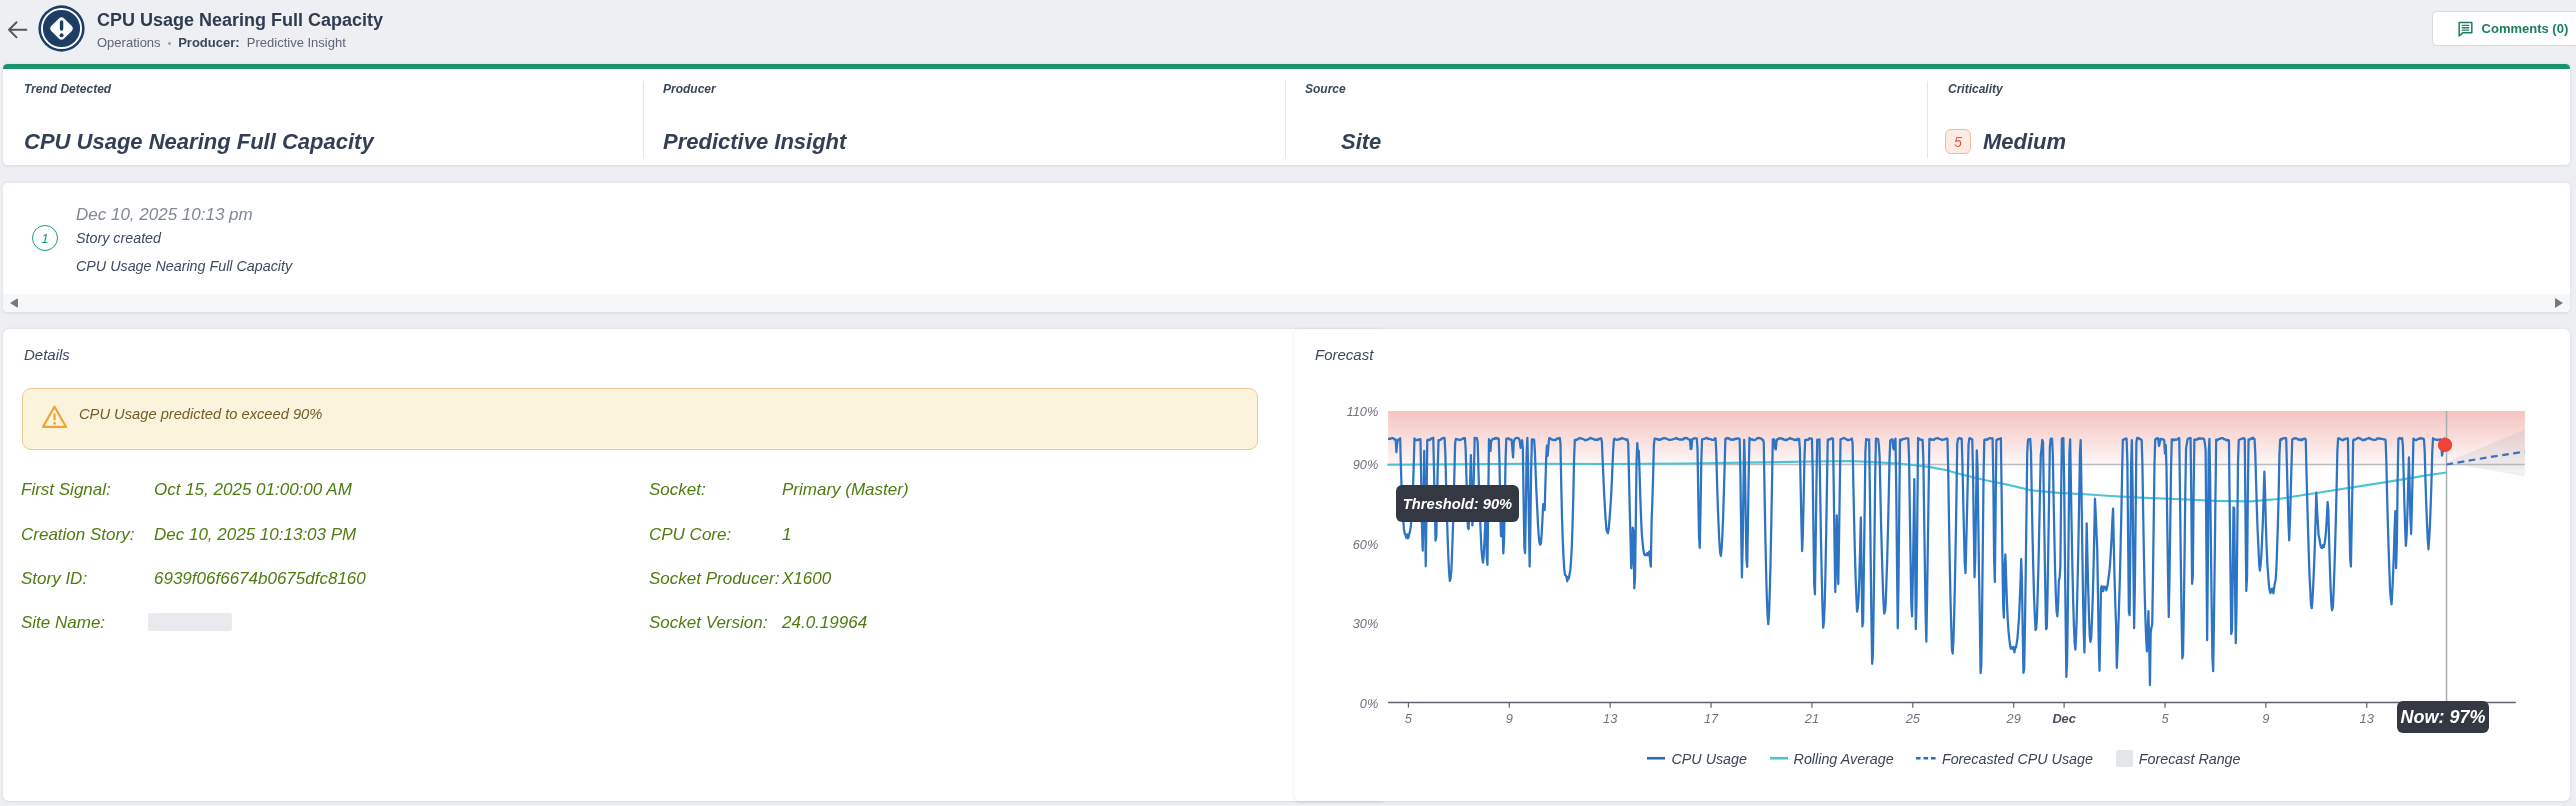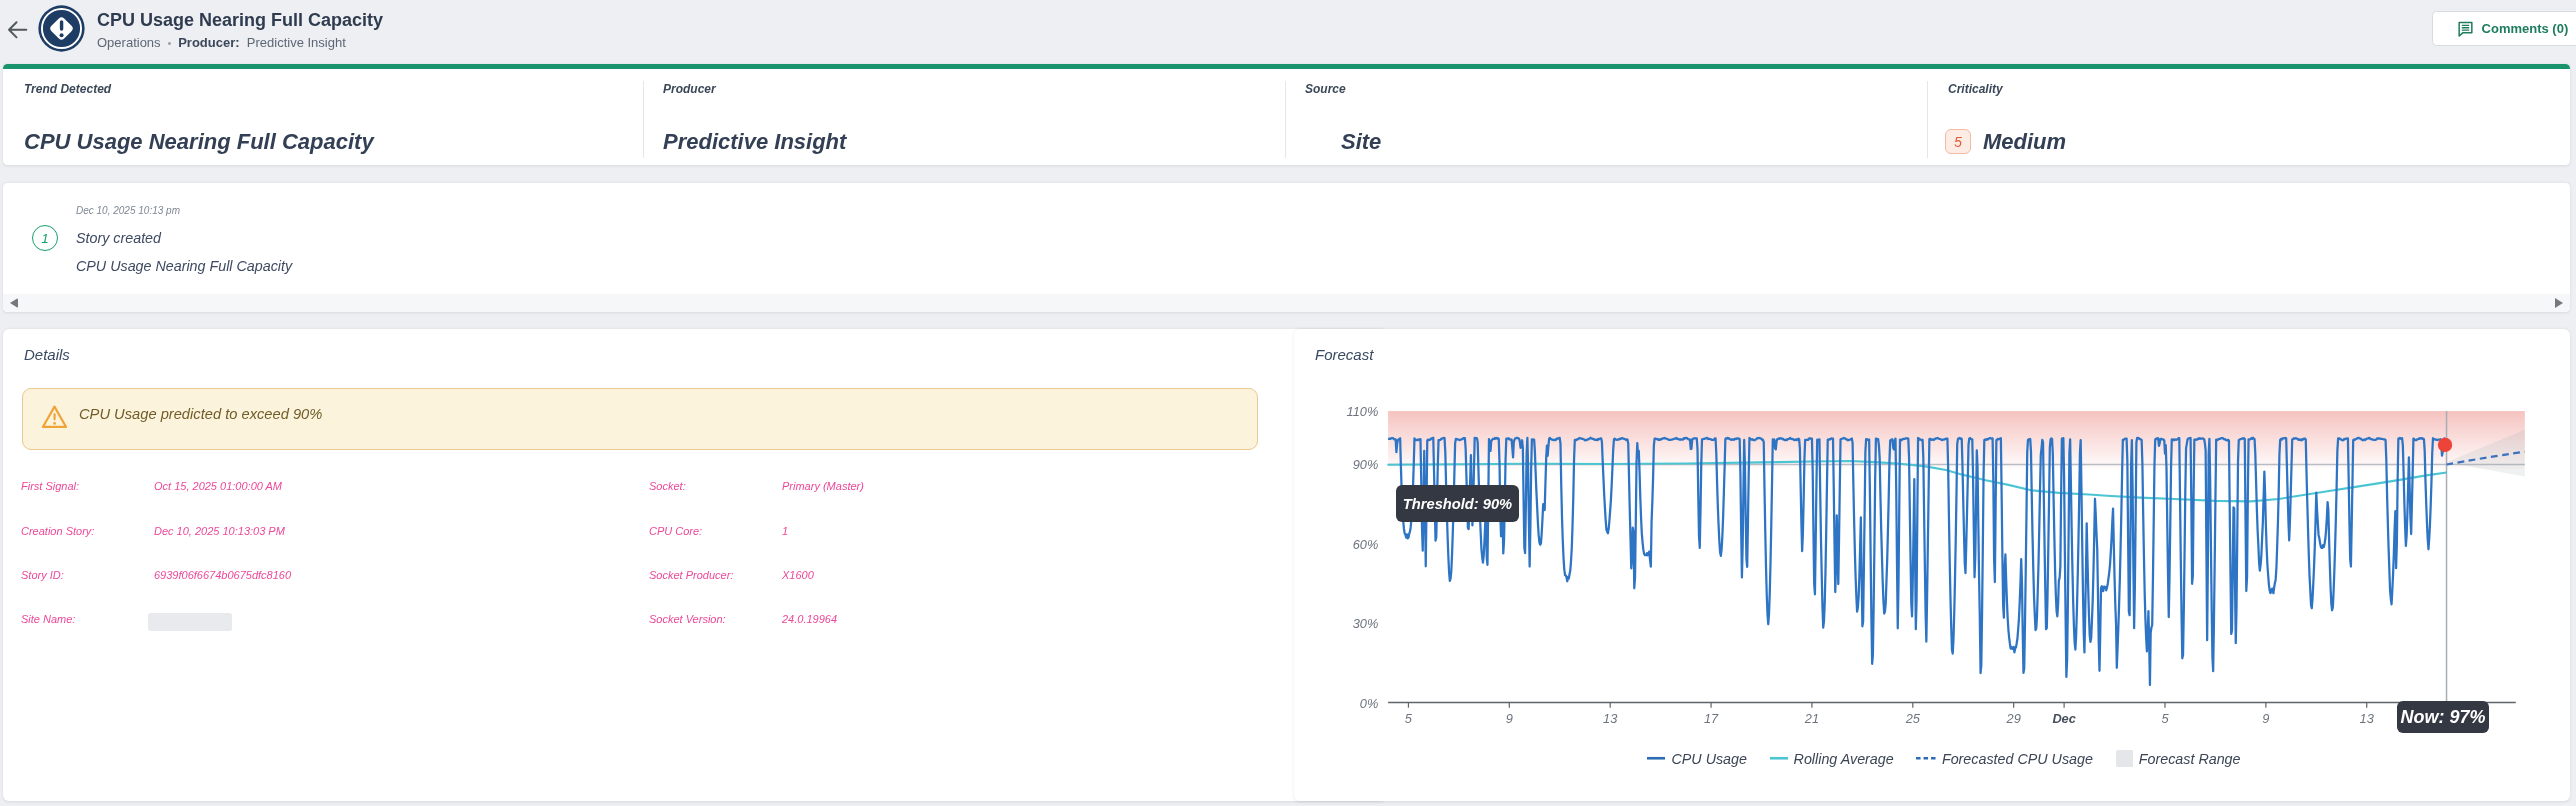--- a/index.html
+++ b/index.html
@@ -28,21 +28,21 @@
 #sum .div { position:absolute; top:17.3px; height:77px; width:0.8px; background:#e4e7ea; }
 #sum .lab { position:absolute; top:18px; font-size:12px; font-weight:700; color:#3b4859; }
 #sum .val { position:absolute; top:65px; font-size:22px; font-weight:700; color:#333f54; }
 #crit5 { position:absolute; left:1942px; top:65px; width:26px; height:25px;
   background:#fdece4; border:0.8px solid #f2b9a4; border-radius:6px;
   display:flex; align-items:center; justify-content:center;
   font-size:14.3px; color:#e4593c; }
 
 
 #tl { left:3px; top:183px; width:2567px; height:129px; border-radius:4.5px; }
-#tl .date { position:absolute; left:73px; top:22px; font-size:10px; color:#7f8894; }
+#tl .date { position:absolute; left:73px; top:22px; font-size:17px; color:#7f8894; }
 #tl .t1 { position:absolute; left:73px; top:47px; font-size:14.3px; color:#3e4a61; }
 #tl .t2 { position:absolute; left:73px; top:75px; font-size:14.3px; color:#3e4a61; }
 #tl .circ { position:absolute; left:29px; top:42px; width:26px; height:26px; border-radius:50%;
   border:1.1px solid #17a06a; display:flex; align-items:center; justify-content:center;
   font-size:13.5px; color:#17a06a; }
 #tl .strip { position:absolute; left:0; bottom:0; width:100%; height:18px;
   background:#f6f7f8; border-radius:0 0 4.5px 4.5px; }
 #tl .tri-l { position:absolute; left:6.8px; bottom:4.5px; width:0; height:0;
   border-top:5.3px solid transparent; border-bottom:5.3px solid transparent;
   border-right:8.3px solid #75797e; border-radius:1.5px; }
@@ -50,21 +50,21 @@
   border-top:5.3px solid transparent; border-bottom:5.3px solid transparent;
   border-left:8.3px solid #75797e; }
 
 
 #det { left:3px; top:329px; width:1383px; height:472px; }
 #det h2, #fc h2 { position:absolute; left:21px; top:17.3px; font-size:15px; font-weight:500; color:#3a4a61; }
 #alert { position:absolute; left:19px; top:59px; width:1236px; height:62px;
   background:#fcf3dd; border:0.8px solid #ecc98e; border-radius:9px; }
 #alert svg { position:absolute; left:17.3px; top:14.3px; }
 #alert .atxt { position:absolute; left:56px; top:16.6px; font-size:14.7px; color:#6f5c26; }
-.drow { position:absolute; font-size:11px; color:#ec4899; }
+.drow { position:absolute; font-size:17px; color:#4d7c0f; }
 #sitebox { position:absolute; left:145px; top:284px; width:84px; height:18px;
   background:#e8eaed; border-radius:2.3px; }
 
 
 #fc { left:1294px; top:329px; width:1276px; height:472px; }
 #fc svg.chart { position:absolute; left:0; top:0; }
 .ttip { position:absolute; background:#333842; border-radius:6px; color:#fff;
   display:flex; align-items:center; justify-content:center; font-weight:600;margin-top:36px; }
 #tt1 { left:102px; top:120px; width:123px; height:37px; font-size:14.7px; }
 #tt2 { left:1103px; top:336px; width:92px; height:32px; font-size:18px; }

